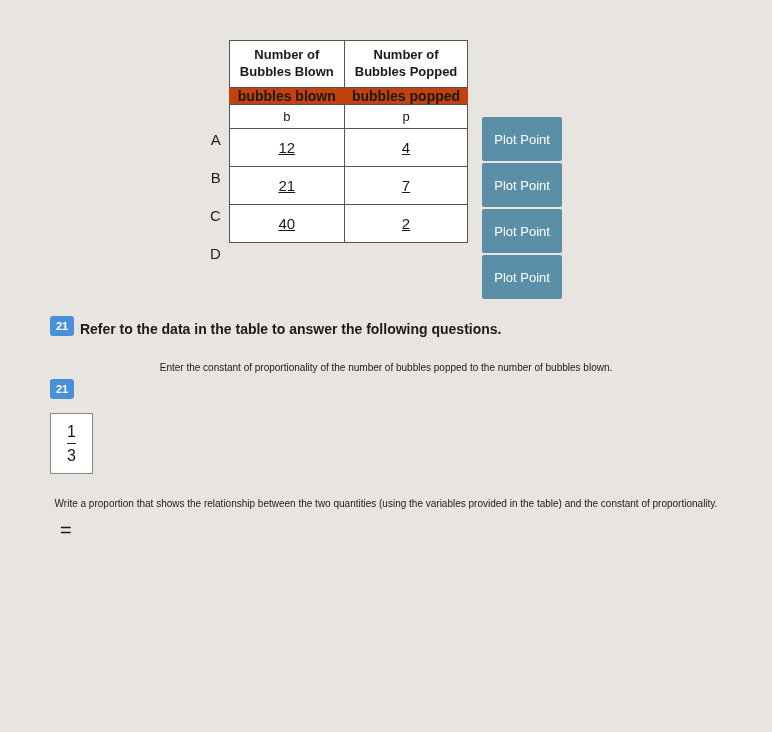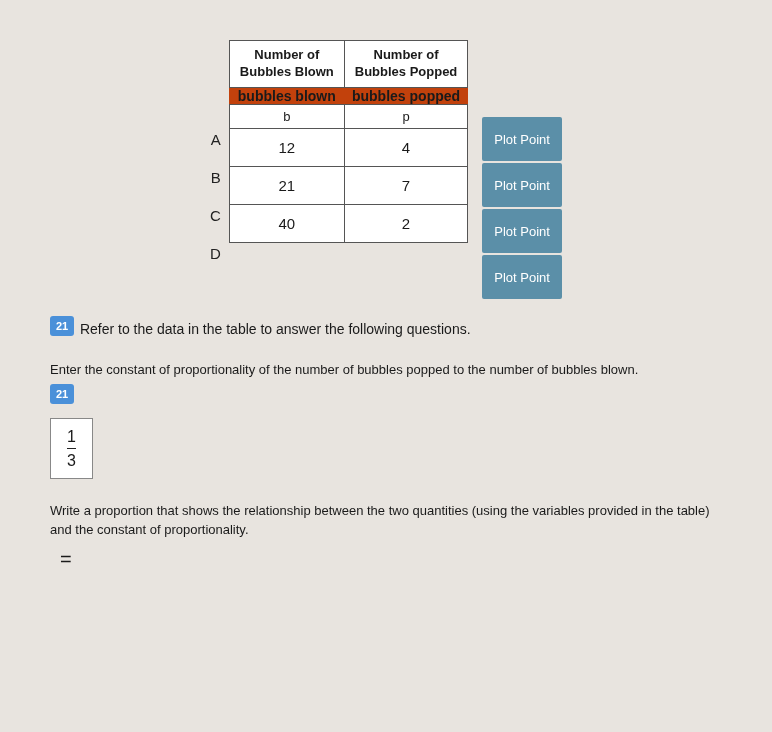--- a/index.html
+++ b/index.html
@@ -74,20 +74,21 @@
     }
 
     table tbody tr td {
       border: 1px solid #555;
       padding: 0 10px;
       text-align: center;
       font-size: 15px;
       height: 38px;
       vertical-align: middle;
       background: white;
+      text-decoration: underline;
     }
 
     .plot-btn {
       background-color: #5b8fa8;
       color: white;
       border: none;
       padding: 5px 12px;
       font-size: 13px;
       cursor: pointer;
       border-radius: 2px;
@@ -165,23 +166,24 @@
       align-items: center;
       margin-top: 8px;
     }
 
     .equals-sign {
       font-size: 20px;
       margin-left: 10px;
     }
 
     .write-proportion-text {
-      font-size: 13px;
+      font-size: 10px;
       line-height: 1.5;
       margin-bottom: 4px;
+      text-align: center;
     }
   </style>
 </head>
 <body>
 
 <div class="page-container">
 
   <div class="table-wrapper">
     <div class="data-table-container">
 
@@ -245,21 +247,21 @@
       </div>
 
     </div>
   </div>
 
   <div class="section">
     <div>
       <span class="question-icon">
         <span>21</span>
       </span>
-      <span style="font-weight:normal; font-size:14px;">Refer to the data in the table to answer the following questions.</span>
+      <span style="font-weight:bold; font-size:14px;">Refer to the data in the table to answer the following questions.</span>
     </div>
   </div>
 
   <div class="section">
     <p class="write-proportion-text">Enter the constant of proportionality of the number of bubbles popped to the number of bubbles blown.</p>
     <div>
       <span class="question-icon">
         <span>21</span>
       </span>
     </div>

